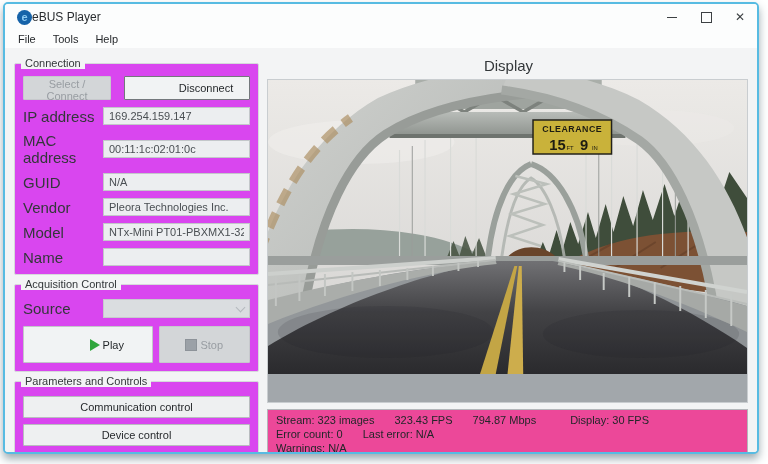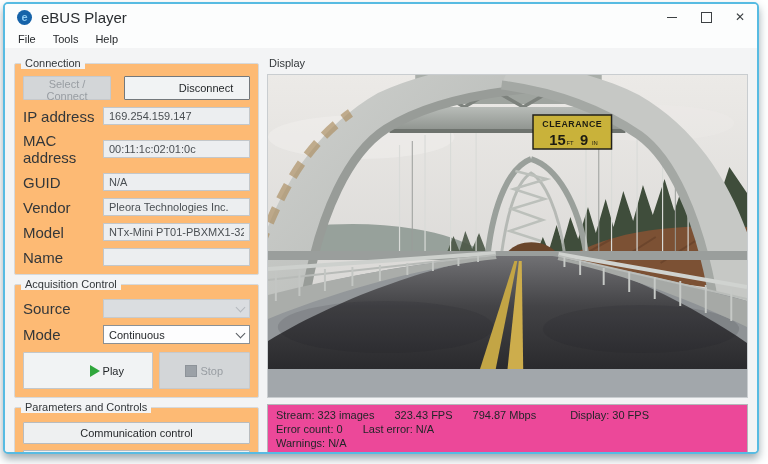--- a/index.html
+++ b/index.html
@@ -4,36 +4,36 @@
 <style>
   html,body{margin:0;padding:0;background:#ffffff;width:768px;height:464px;overflow:hidden;
     font-family:"Liberation Sans", sans-serif;}
   .window{position:absolute;left:3px;top:2px;width:756px;height:452px;background:#f3f4f5;
     border:2px solid #57bbe2;border-radius:5px;box-shadow:0 5px 9px rgba(40,70,85,.45);
     overflow:hidden;box-sizing:border-box;}
   
   .titlebar{height:26px;background:#fcfdfd;display:flex;align-items:center;padding:0 0 0 12px;}
   .app-icon{width:15px;height:15px;border-radius:50%;background:#1663a9;color:#8ecaf2;
     font-size:11px;font-weight:bold;display:flex;align-items:center;justify-content:center;line-height:1;}
-  .win-title{font-size:15px;color:#2a2d30;margin-left:9px;flex:1;}
+  .win-title{font-size:12px;color:#2a2d30;flex:1;}
   .win-controls{display:flex;align-items:center;height:100%;}
   .ctl{width:34px;height:100%;display:flex;align-items:center;justify-content:center;color:#3c4043;}
   .ctl-min i{display:block;width:10px;border-top:1px solid #3c4043;}
   .ctl-max i{display:block;width:9px;height:9px;border:1px solid #3c4043;}
   .ctl-close{font-size:12px;}
   
   .menubar{height:18px;background:#fcfdfd;display:flex;align-items:center;gap:17px;
     padding-left:13px;font-size:11px;color:#26292c;}
   .menu-item{cursor:default;}
   
   .content{display:flex;gap:8px;padding:7px 9px 8px 9px;background:#f3f4f5;height:393px;}
   .left-col{width:245px;flex:none;}
   .right-col{flex:1;min-width:0;}
   .group{position:relative;border:1px solid #d6d9db;border-radius:2px;padding:12px 8px 8px 8px;
-    margin-bottom:9px;background:#fdba74;}
+    margin-bottom:9px;background:#d946ef;}
   .group-label{position:absolute;top:-7px;left:6px;background:#f3f4f5;padding:0 4px;
     font-size:11px;color:#33373a;}
   .group{margin-top:8px;}
   
   .btn-row{display:flex;gap:13px;}
   .btn{font-family:"Liberation Sans", sans-serif;font-size:11px;border-radius:1px;}
   .btn-half{flex:1;height:24px;}
   .btn-disabled{background:#d3d6d8;color:#989da2;border:1px solid #c6c9cc;}
   .btn-enabled{background:#f1f3f4;color:#1f2326;border:1px solid #73787c;padding-left:44px;}
   .field-row{display:flex;align-items:center;margin-top:7px;}
@@ -51,21 +51,21 @@
   .playstop-row{display:flex;gap:6px;margin-top:8px;}
   .btn-big{flex:1;height:37px;display:flex;flex-direction:row;align-items:center;
     justify-content:center;gap:3px;}
   .play-tri{width:0;height:0;border-left:10px solid #2fa63c;border-top:6px solid transparent;
     border-bottom:6px solid transparent;}
   .stop-sq{width:10px;height:10px;background:#9ba1a7;border:1px solid #8d9399;}
   
   .param-btn{display:block;width:100%;height:22px;margin-top:6px;background:#eef0f1;
     border:1px solid #b8bcbf;font-size:11px;color:#26292c;}
   
-  .display-label{font-size:11px;color:#33373a;margin:2px 0 5px 2px;}
+  .display-label{font-size:15px;color:#33373a;margin:2px 0 5px 2px;text-align:center;}
   .video-area{height:322px;background:#a2a7ab;border:1px solid #c9cdd0;overflow:hidden;}
   .video-area svg{display:block;}
   .stats-box{margin-top:6px;border:1px solid #b3b7ba;background:#ec4899;padding:3px 8px;
     font-size:11px;line-height:14px;color:#232629;height:42px;box-sizing:content-box;}
   .stats-line span{margin-right:20px;}
   .stats-line .wide-gap{margin-left:14px;}
   svg text{font-family:"Liberation Sans", sans-serif;}
 </style>
 </head>
 <body>
@@ -128,27 +128,20 @@
         </div>
       </div>
 
       <div class="group">
         <span class="group-label">Acquisition Control</span>
         <div class="field-row" style="margin-top:2px;">
           <span class="field-label">Source</span>
           <div class="combo combo-disabled">
             <span class="combo-value"></span>
             <span class="chev chev-dim"></span>
-          </div>
-        </div>
-        <div class="field-row">
-          <span class="field-label">Mode</span>
-          <div class="combo combo-enabled">
-            <span class="combo-value">Continuous</span>
-            <span class="chev"></span>
           </div>
         </div>
         <div class="playstop-row">
           <button class="btn btn-big btn-enabled" style="border-color:#c3c7ca;">
             <span class="play-tri"></span>
             <span>Play</span>
           </button>
           <button class="btn btn-big btn-disabled">
             <span class="stop-sq"></span>
             <span>Stop</span>

